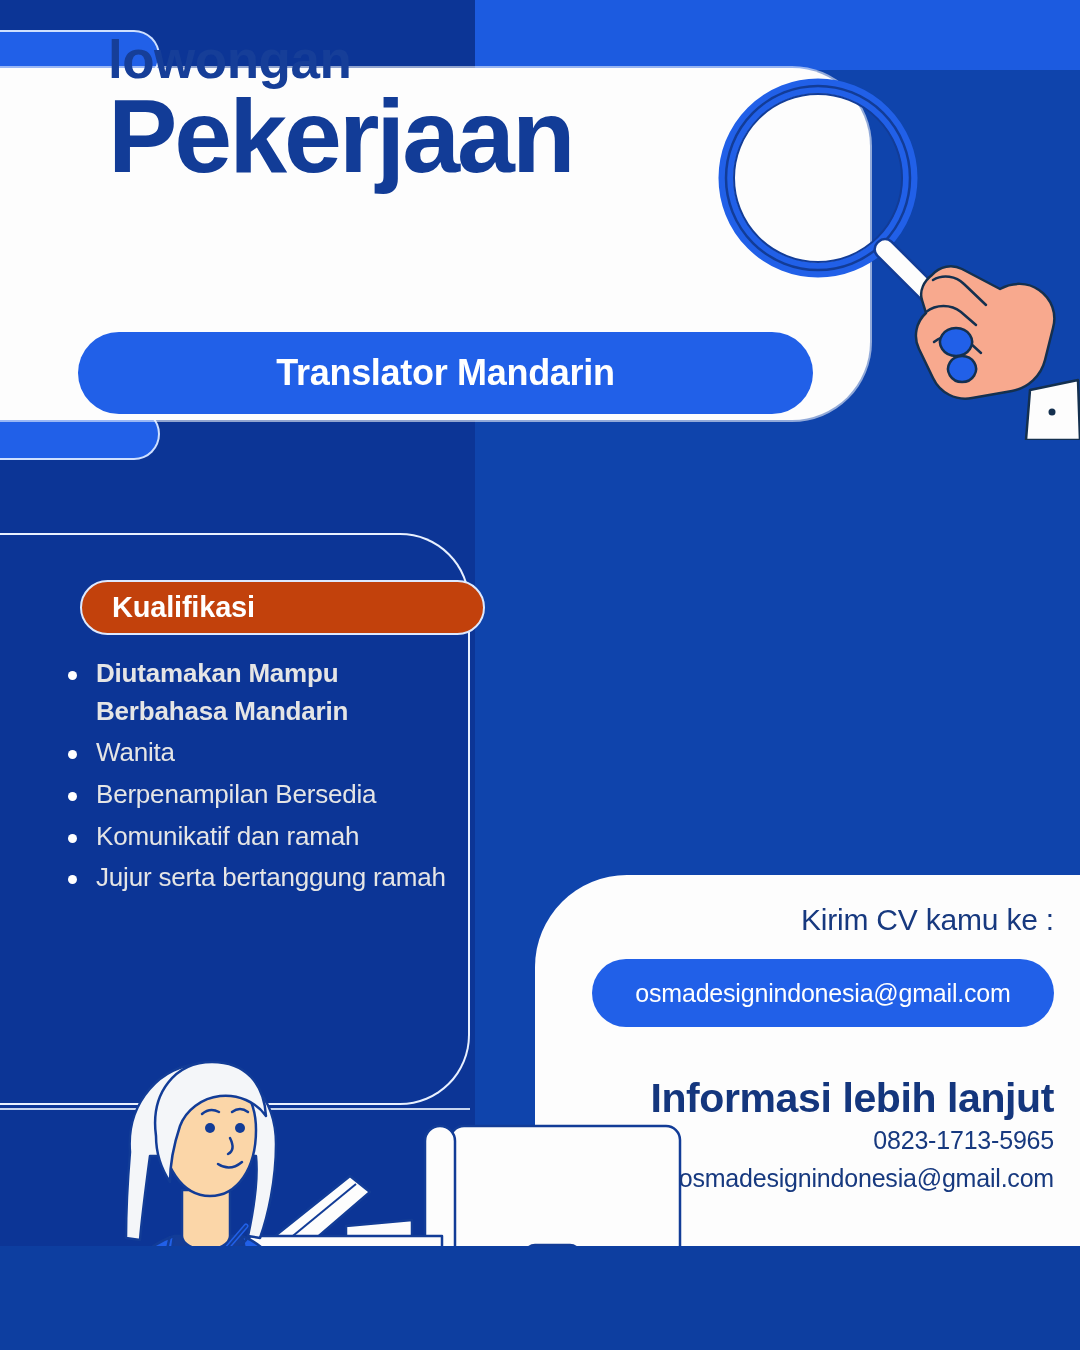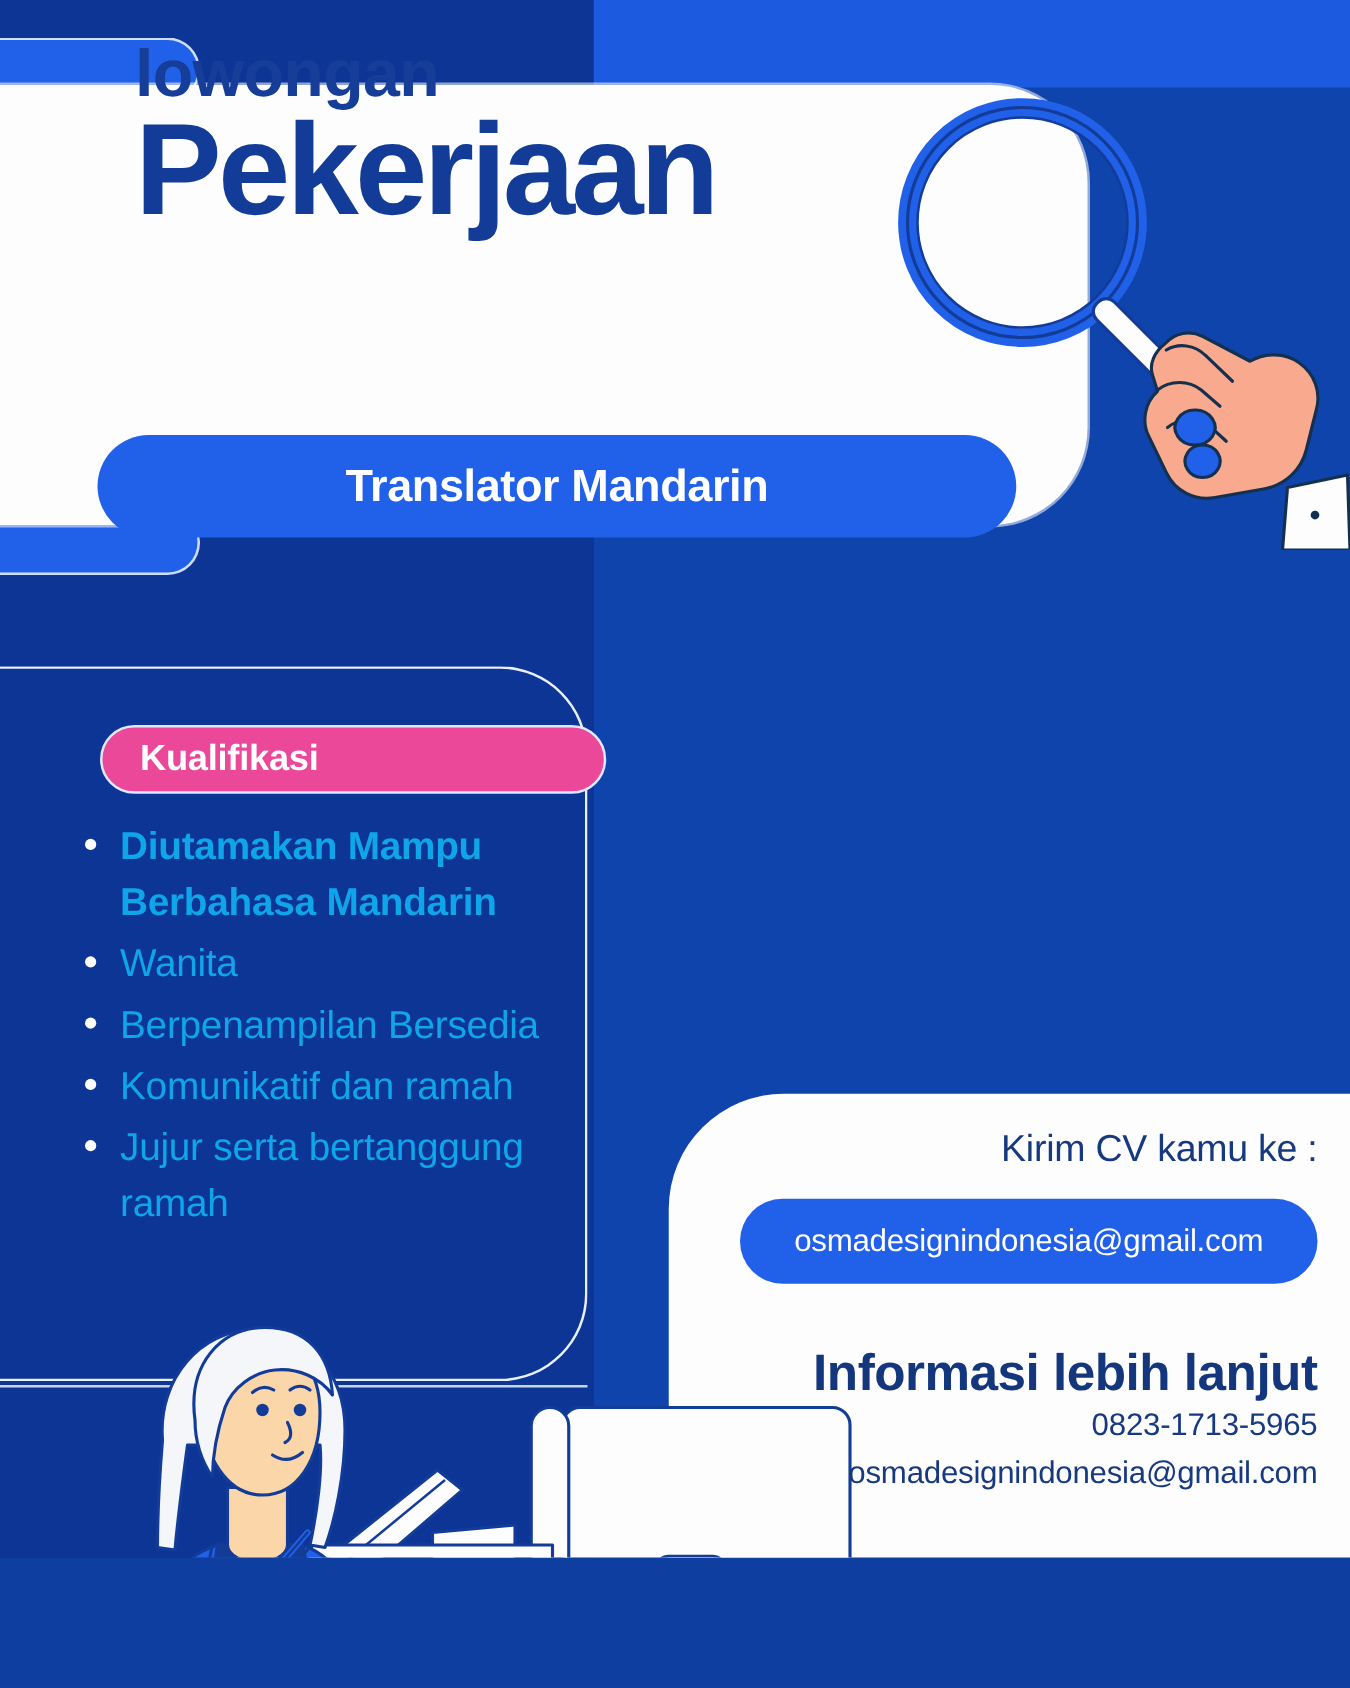--- a/index.html
+++ b/index.html
@@ -78,21 +78,21 @@
     font-weight:700;
     color:#123C97;
     letter-spacing:-3px;
     line-height:1.0;
     margin-top:-4px;
   }
 
   
   .job-pill {
     position:absolute;
-    left:78px; top:348px;
+    left:78px; top:332px;
     width:735px; height:82px;
     background:#2160E8;
     border-radius:42px;
     display:flex; align-items:center; justify-content:center;
     z-index:7;
   }
   .job-pill span {
     color:#FFFFFF;
     font-size:36px;
     font-weight:700;
@@ -115,41 +115,41 @@
     width:510px; height:572px;
     border:2px solid #E9F1FF;
     border-left:none;
     border-radius:0 70px 70px 0;
     z-index:3;
   }
   .qual-badge {
     position:absolute;
     left:80px; top:580px;
     width:405px; height:55px;
-    background:#ec4899;
+    background:#c2410c;
     border:2px solid #DDE9FF;
     border-radius:30px;
     display:flex; align-items:center;
     padding-left:30px;
     z-index:5;
   }
   .qual-badge span {
     color:#fff; font-size:29px; font-weight:700; letter-spacing:-0.2px;
   }
   .qual-list {
     position:absolute;
     left:62px; top:655px;
     width:400px;
     z-index:5;
     list-style:none;
   }
   .qual-list li {
     position:relative;
-    color:#0ea5e9;
-    font-size:31px;
+    color:#e5e5e5;
+    font-size:26px;
     line-height:1.45;
     padding-left:34px;
     margin-bottom:4px;
     letter-spacing:-0.2px;
   }
   .qual-list li::before {
     content:"";
     position:absolute;
     left:6px; top:16px;
     width:9px; height:9px;

